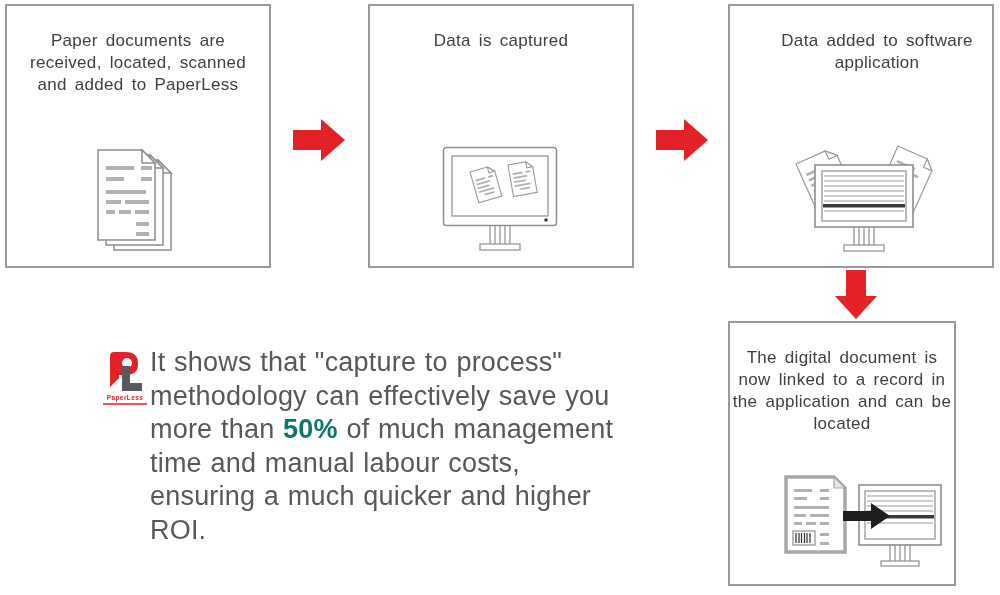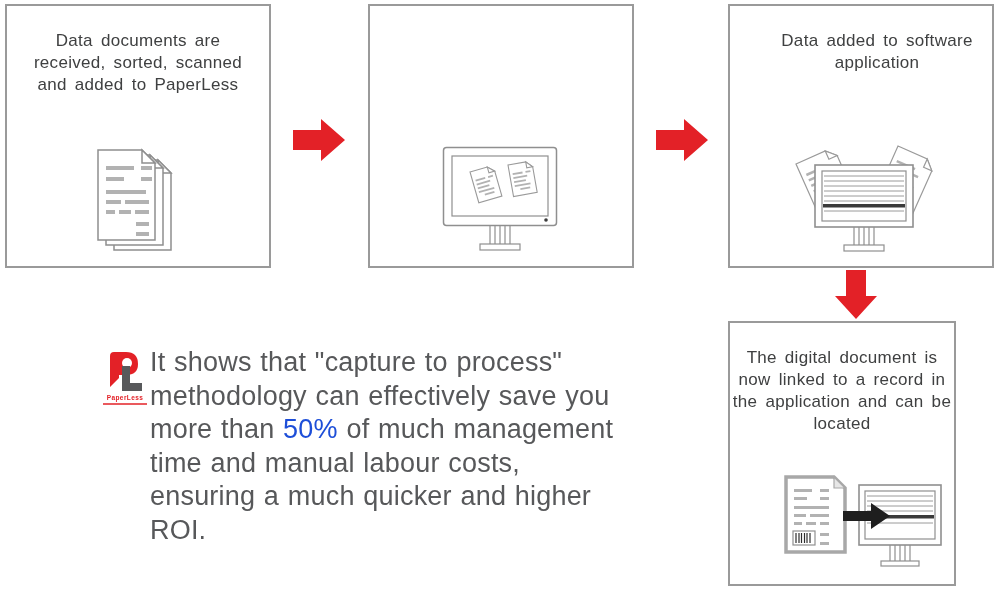--- a/index.html
+++ b/index.html
@@ -46,30 +46,30 @@
   #logo .logo-name{
     display:block;font-size:6.5px;color:var(--accent);letter-spacing:0.4px;
     margin-top:1px;font-weight:bold;
   }
   #logo .logo-rule{height:2px;background:var(--accent);margin-top:2px;opacity:.75;}
   #summary{
     position:absolute;left:150px;top:346px;width:475px;
     font-size:27px;line-height:33.5px;color:var(--body);
     letter-spacing:0.2px;word-spacing:1px;
   }
-  #summary b{font-weight:normal;color:#1d4ed8;}
+  #summary b{font-weight:bold;color:#0f766e;}
   svg{display:block;}
 </style>
 </head>
 <body>
 
 <div id="canvas">
 
   <div class="flow-box" id="box1">
-    <div class="box-caption">Data documents are received, sorted, scanned and added to PaperLess</div>
+    <div class="box-caption">Paper documents are received, located, scanned and added to PaperLess</div>
     <div class="box-icon" id="icon-stack">
       <svg width="88" height="108" viewBox="0 0 88 108">
         <g fill="#ffffff" stroke="#8f8f8f" stroke-width="1.5">
           <path d="M17,14 h44 l13,13 v77 h-57 z"></path>
           <path d="M61,14 v13 h13 z"></path>
           <path d="M9,9 h44 l13,13 v77 h-57 z"></path>
           <path d="M53,9 v13 h13 z"></path>
           <path d="M1,4 h44 l13,13 v77 h-57 z"></path>
           <path d="M45,4 v13 h13 z"></path>
         </g>
@@ -91,20 +91,21 @@
     </div>
   </div>
 
   <div class="arrow" id="arrow-1">
     <svg width="52" height="44" viewBox="0 0 52 44">
       <polygon points="0,12 28,12 28,1 52,22 28,43 28,32 0,32" fill="var(--accent)"></polygon>
     </svg>
   </div>
 
   <div class="flow-box" id="box2">
+    <div class="box-caption">Data is captured</div>
     <div class="box-icon" id="icon-capture">
       <svg width="118" height="108" viewBox="0 0 118 108">
         <rect x="1.5" y="1.5" width="113" height="78" rx="3" fill="#fff" stroke="#8f8f8f" stroke-width="1.5"></rect>
         <rect x="10" y="10" width="96" height="60" fill="#fff" stroke="#8f8f8f" stroke-width="1.2"></rect>
         <circle cx="104" cy="74" r="1.8" fill="#3c3c3c"></circle>
         <g transform="translate(28,26) rotate(-16)" fill="#fff" stroke="#9a9a9a" stroke-width="1.1">
           <path d="M0,0 h18 l6,6 v26 h-24 z"></path>
             <path d="M18,0 v6 h6 z"></path>
         </g>
         <g transform="translate(28,26) rotate(-16)" fill="#b2b2b2">

